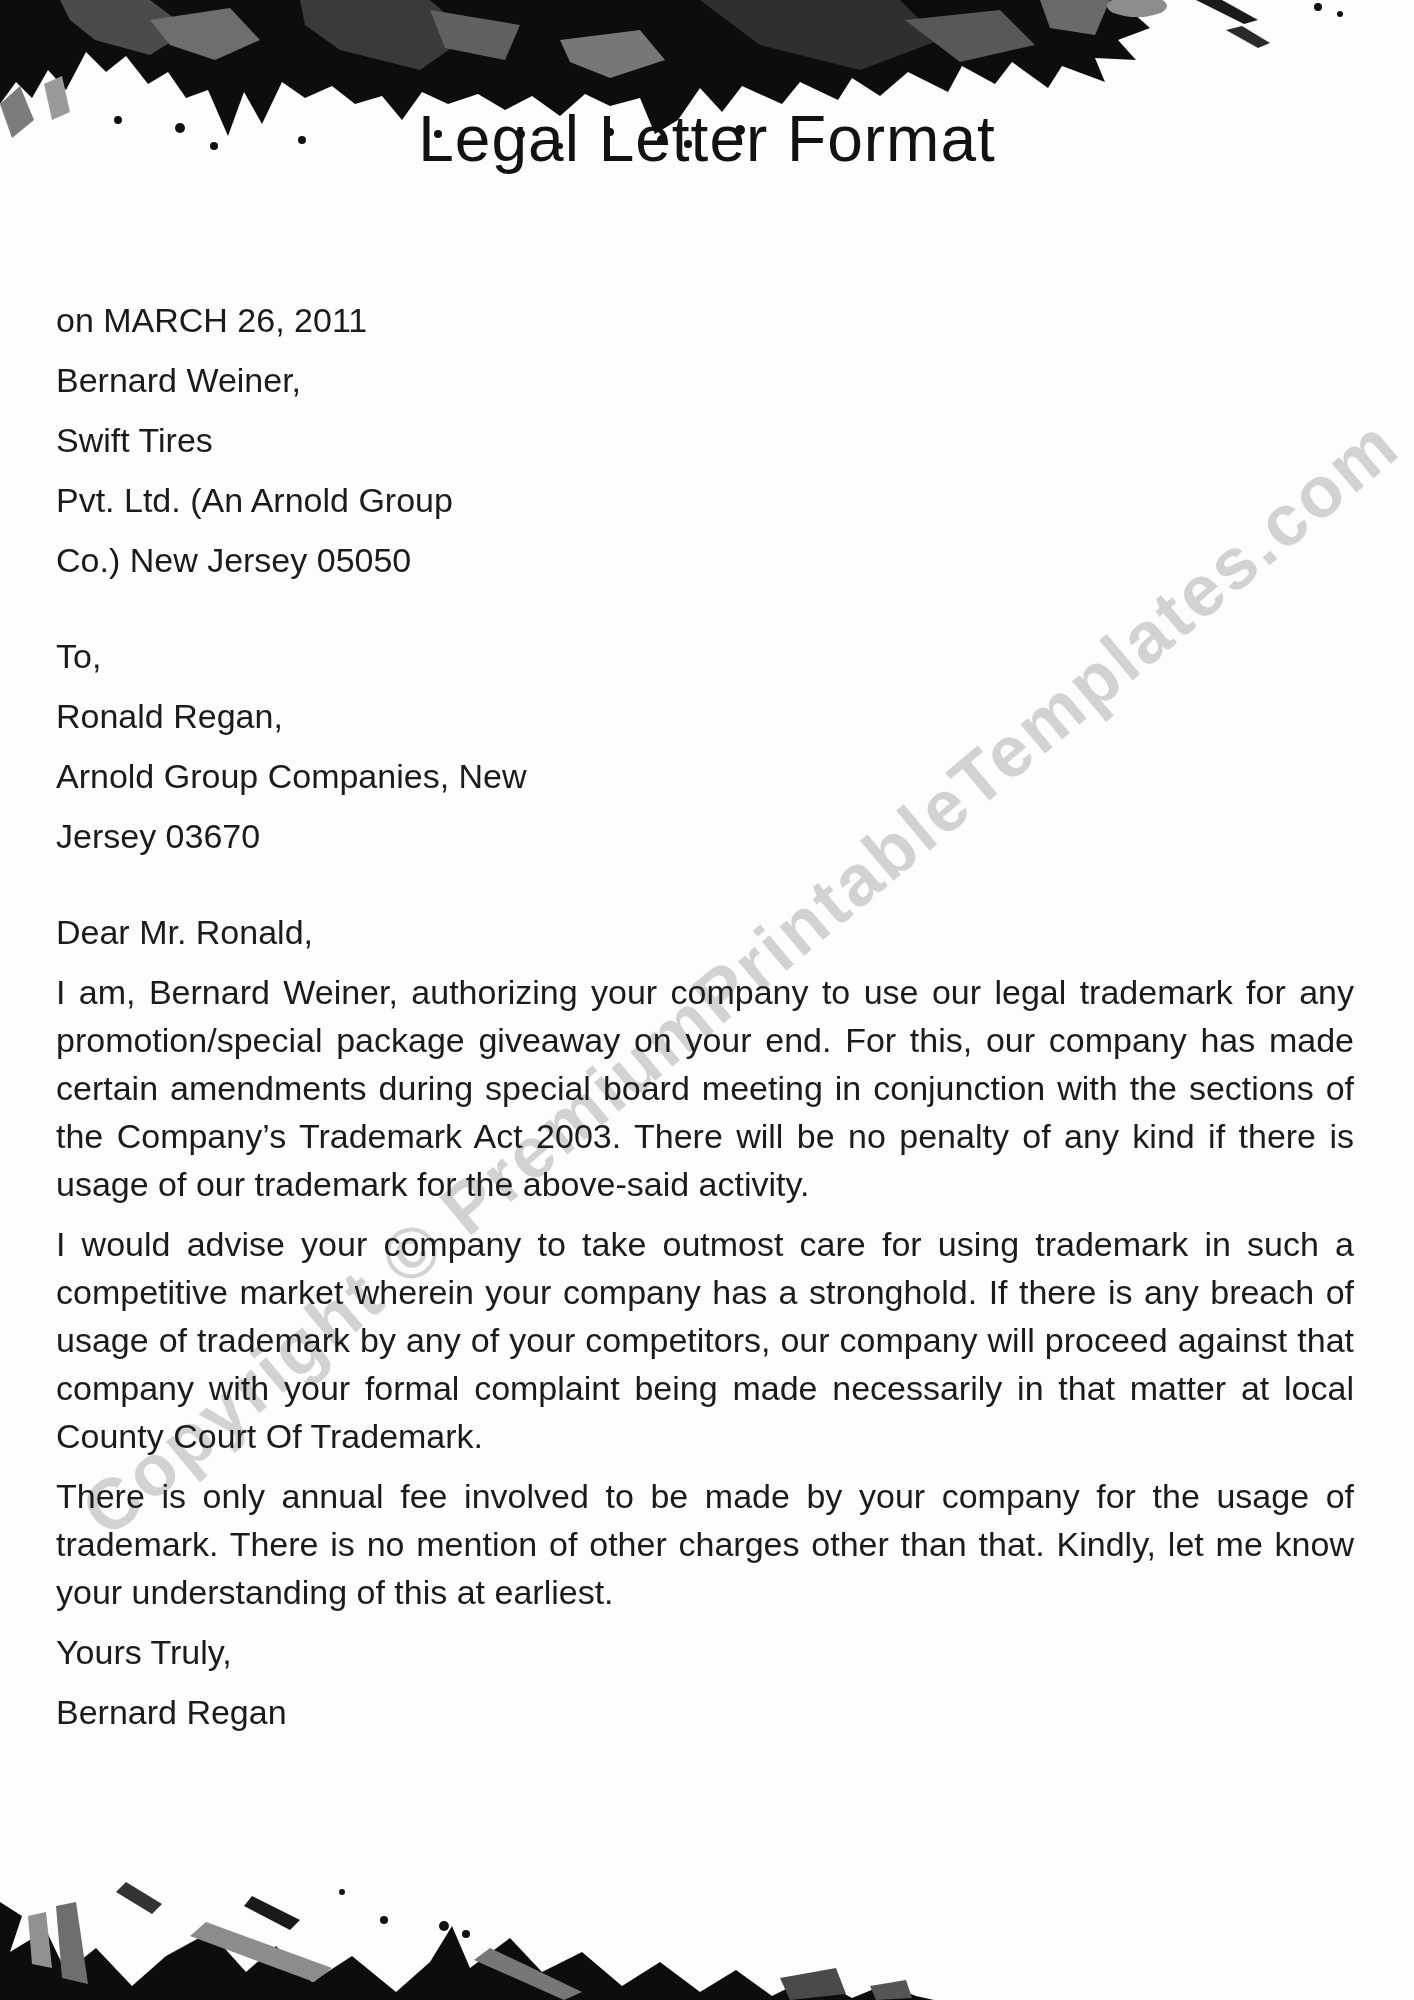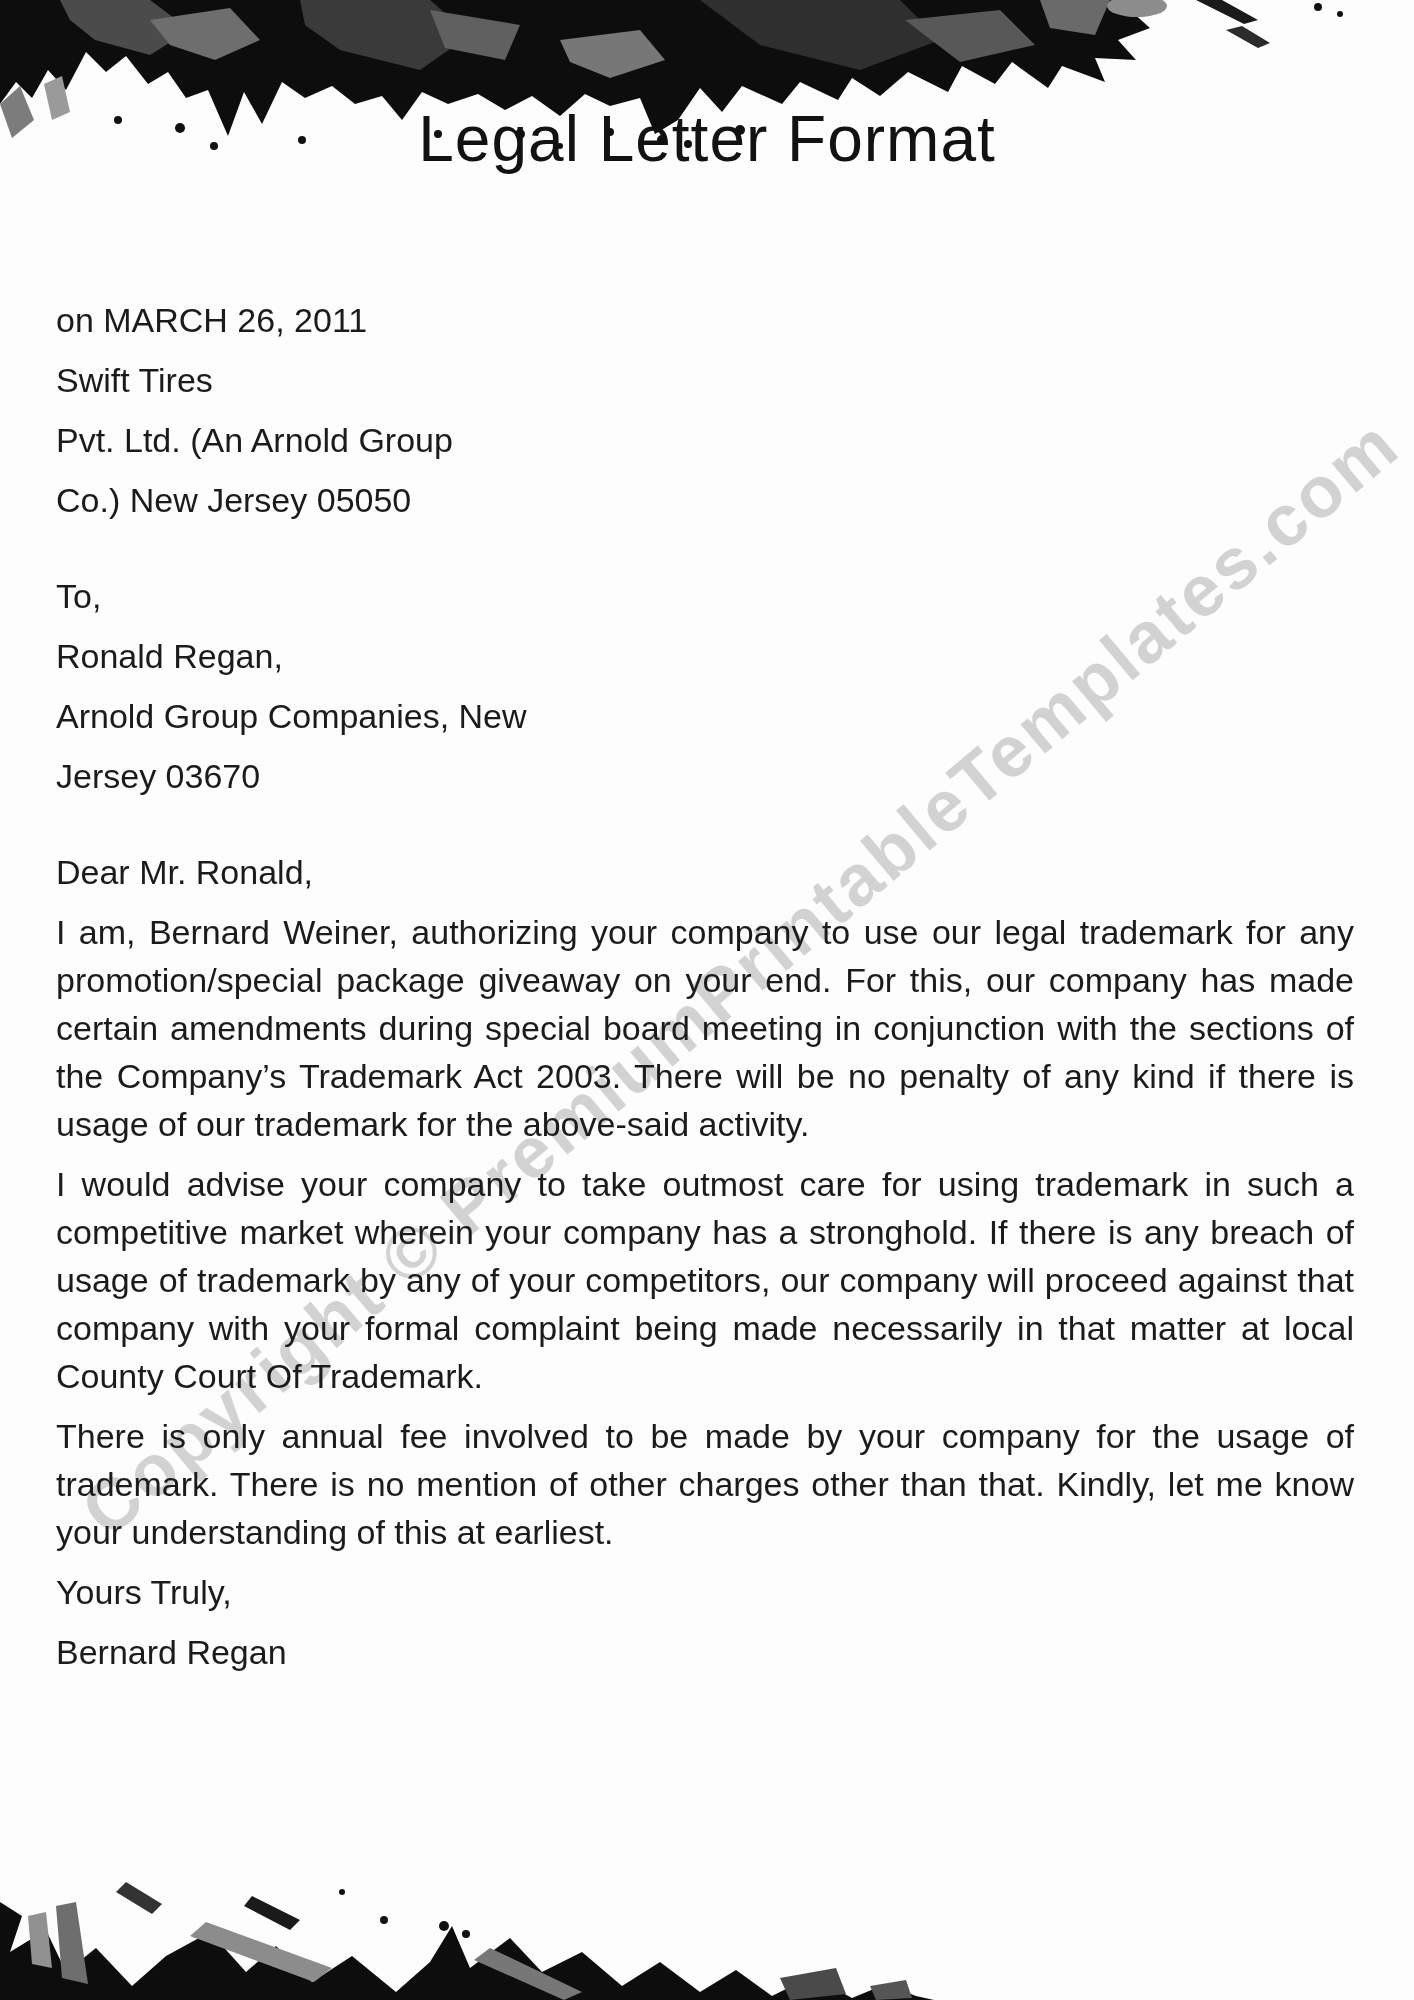--- a/index.html
+++ b/index.html
@@ -74,20 +74,21 @@
 
   <h1 class="title">Legal Letter Format</h1>
 
   <div class="watermark">Copyright © PremiumPrintableTemplates.com</div>
 
   <div class="letter">
 
     <p class="mb">on MARCH 26, 2011</p>
 
     <div class="mb">
+      <p>Bernard Weiner,</p>
       <p>Swift Tires</p>
       <p>Pvt. Ltd. (An Arnold Group</p>
       <p>Co.) New Jersey 05050</p>
     </div>
 
     <div class="mb">
       <p>To,</p>
       <p>Ronald Regan,</p>
       <p>Arnold Group Companies, New</p>
       <p>Jersey 03670</p>

